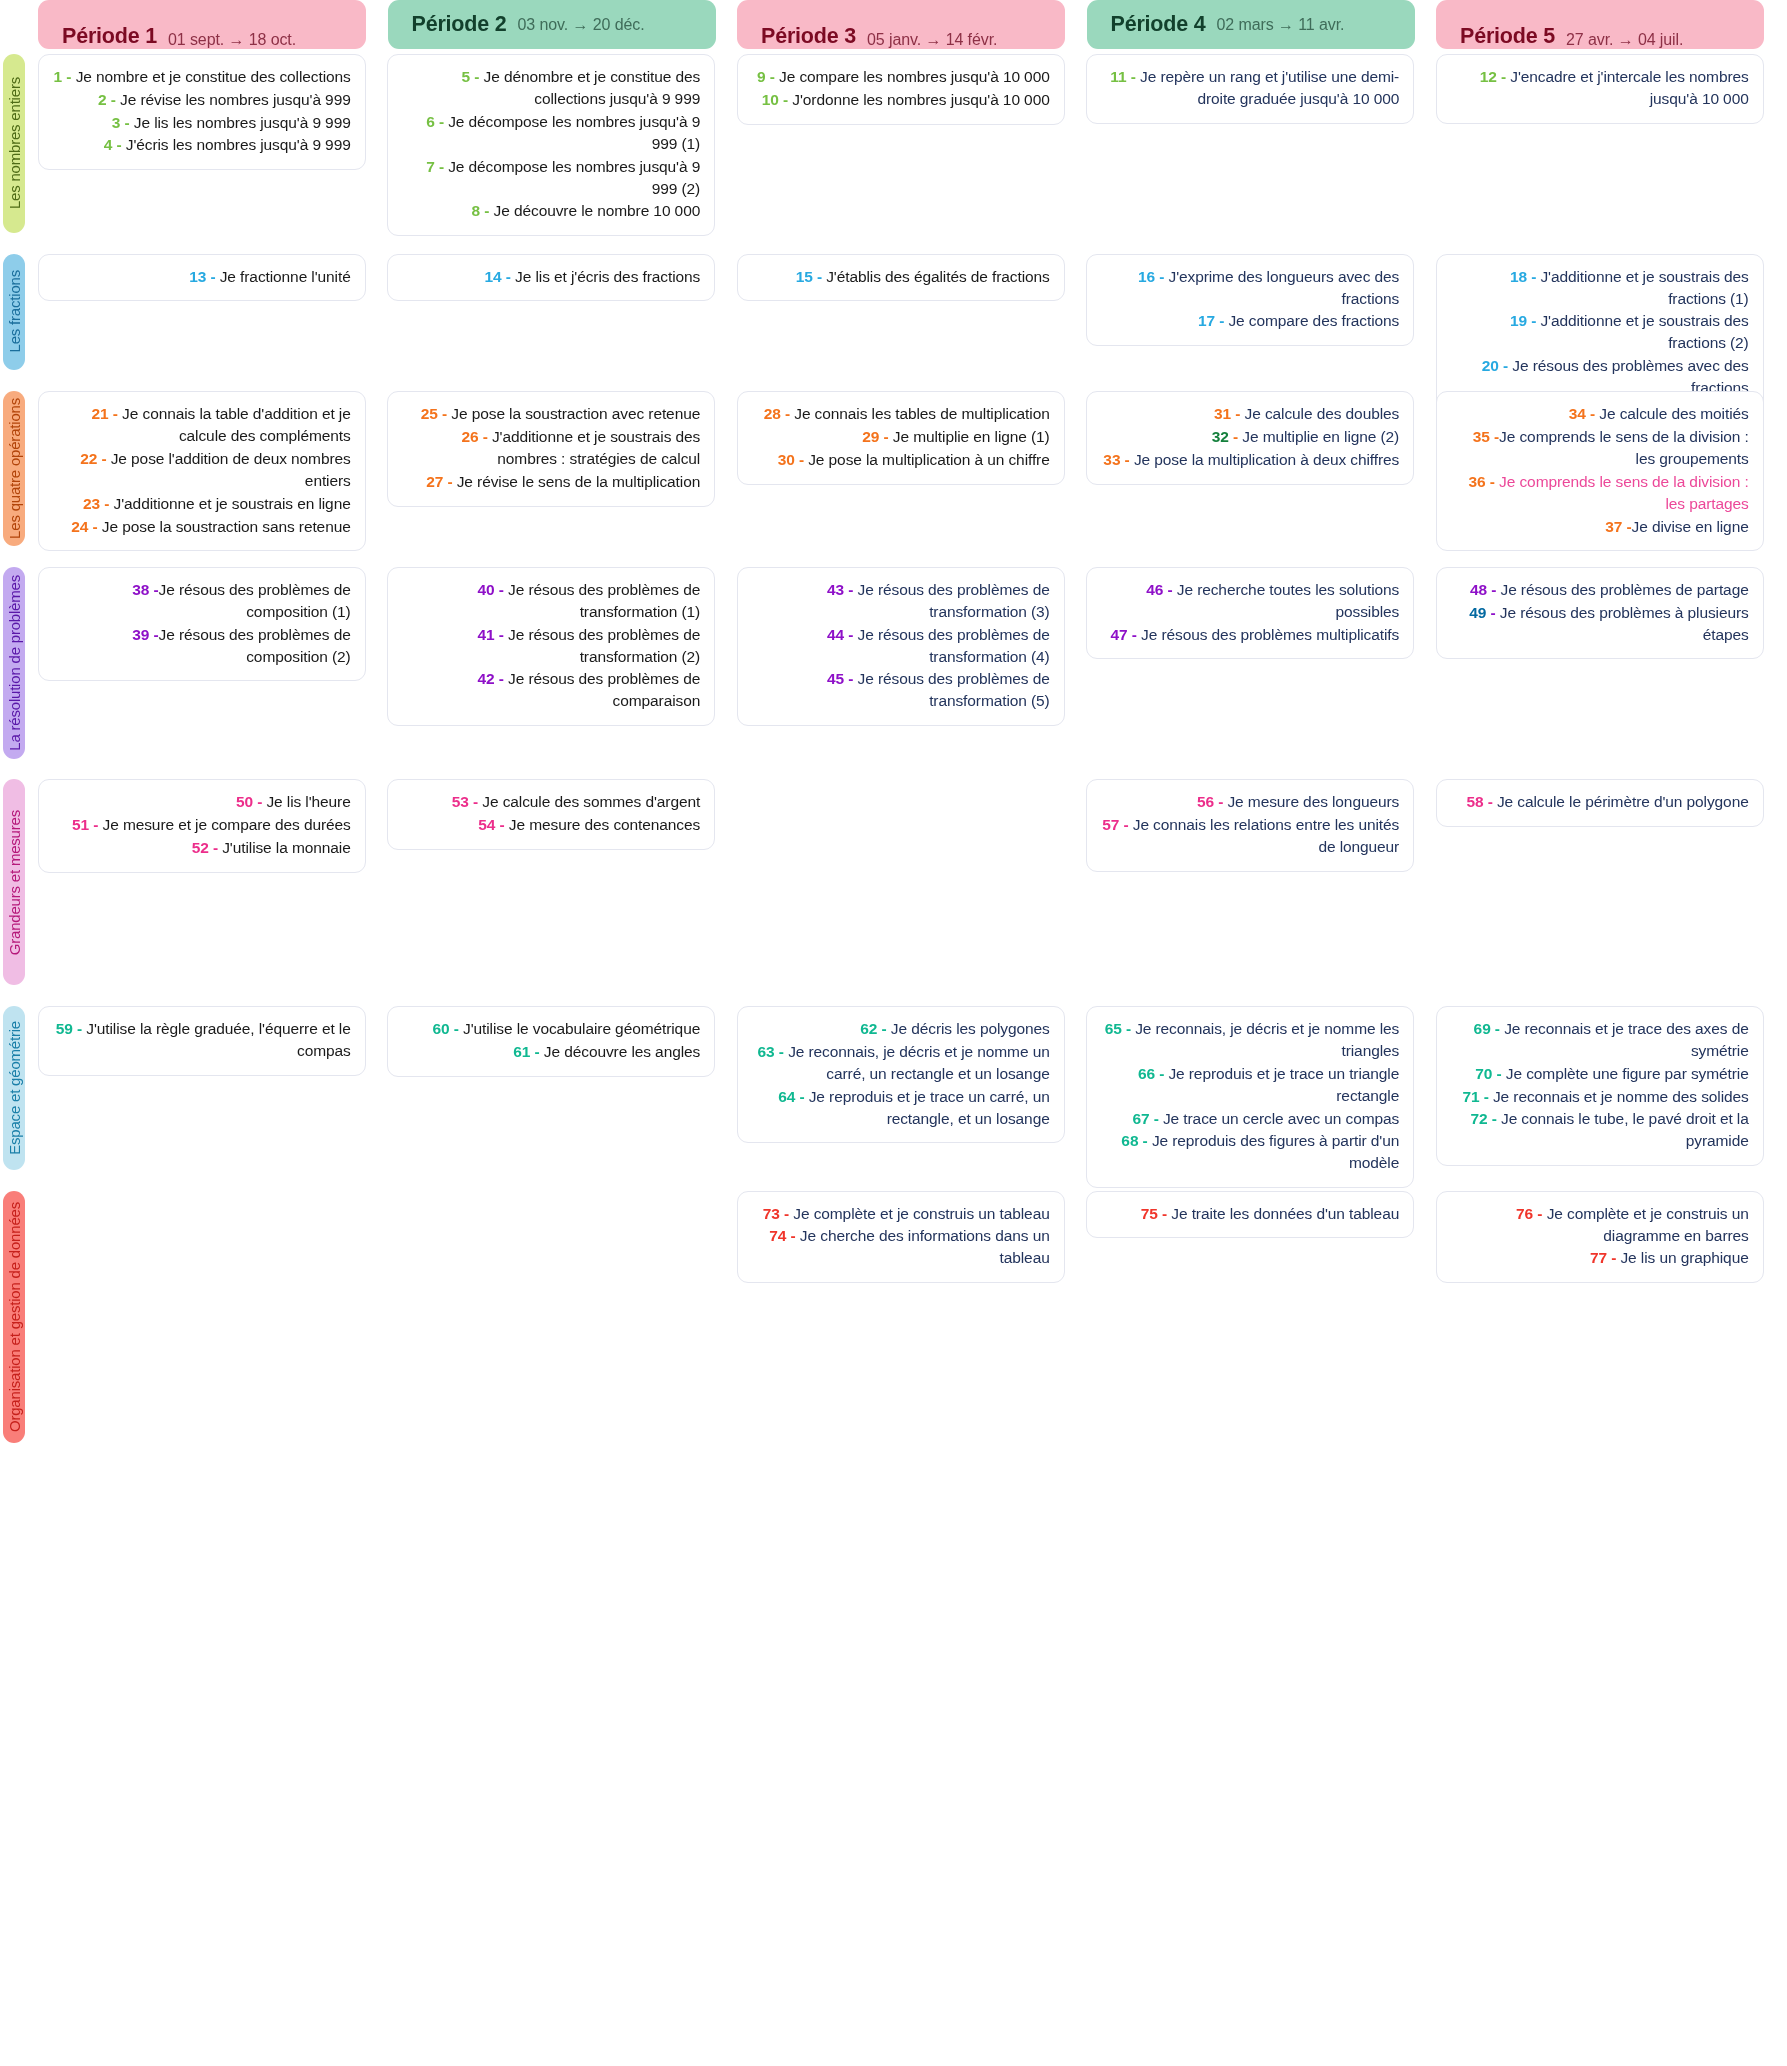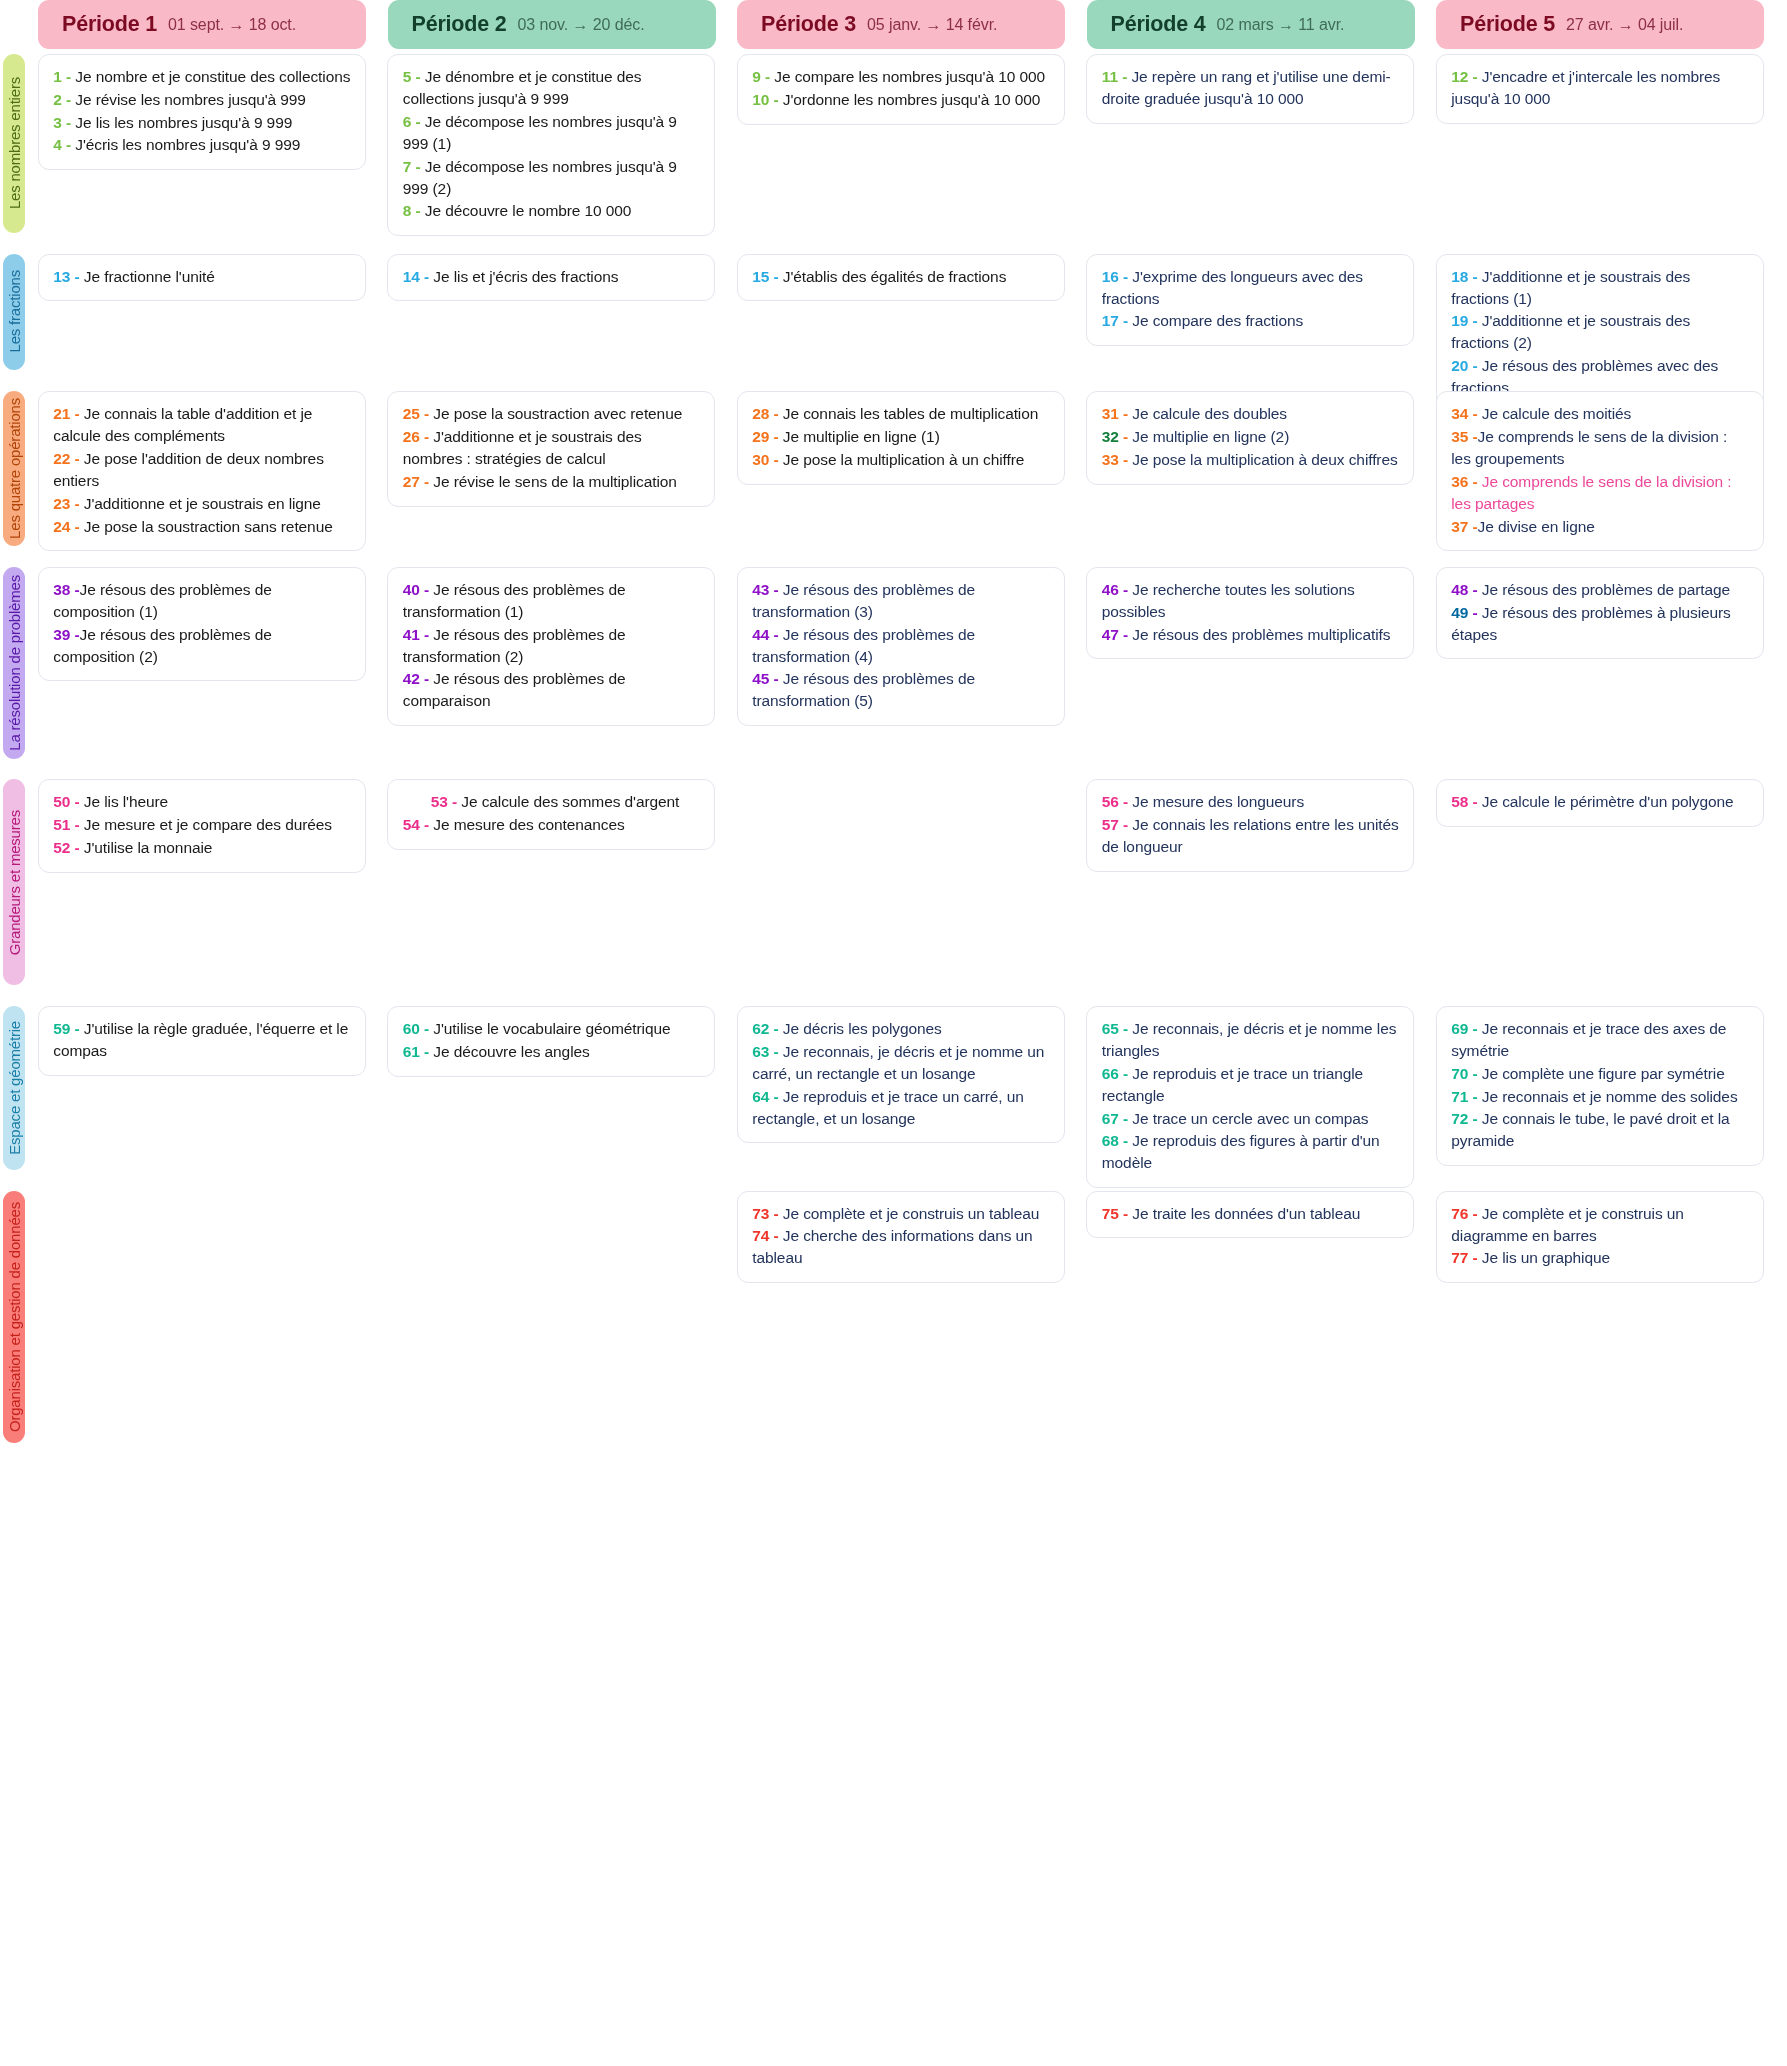--- a/index.html
+++ b/index.html
@@ -48,20 +48,21 @@
     letter-spacing: -0.2px;
     margin-right: 11px;
   }
   .period-pill .p-dates {
     font-size: 16px;
     font-weight: normal;
     letter-spacing: -0.1px;
   }
   .pill-pink {
     background: #f9b9c7;
+    align-items: flex-end;
   }
   .pill-pink .p-name { color: #7c0a23; }
   .pill-pink .p-dates { color: #8d3046; }
   .pill-green {
     background: #9ad8bd;
   }
   .pill-green .p-name { color: #12402c; }
   .pill-green .p-dates { color: #3f6c59; }
 
   
@@ -99,20 +100,21 @@
   .cells {
     flex: 1 1 auto;
     display: flex;
     align-items: flex-start;
   }
   .cell {
     flex: 0 0 auto;
     width: 328px;
     margin-right: 21.5px;
     box-sizing: border-box;
+    text-align: right;
   }
   .card {
     border: 1.2px solid #e4e6ef;
     border-radius: 11px;
     background: #ffffff;
     padding: 11px 14.3px 12px 14.3px;
     box-sizing: border-box;
   }
   .card.empty { border: none; background: transparent; padding: 0; }
   .item {

